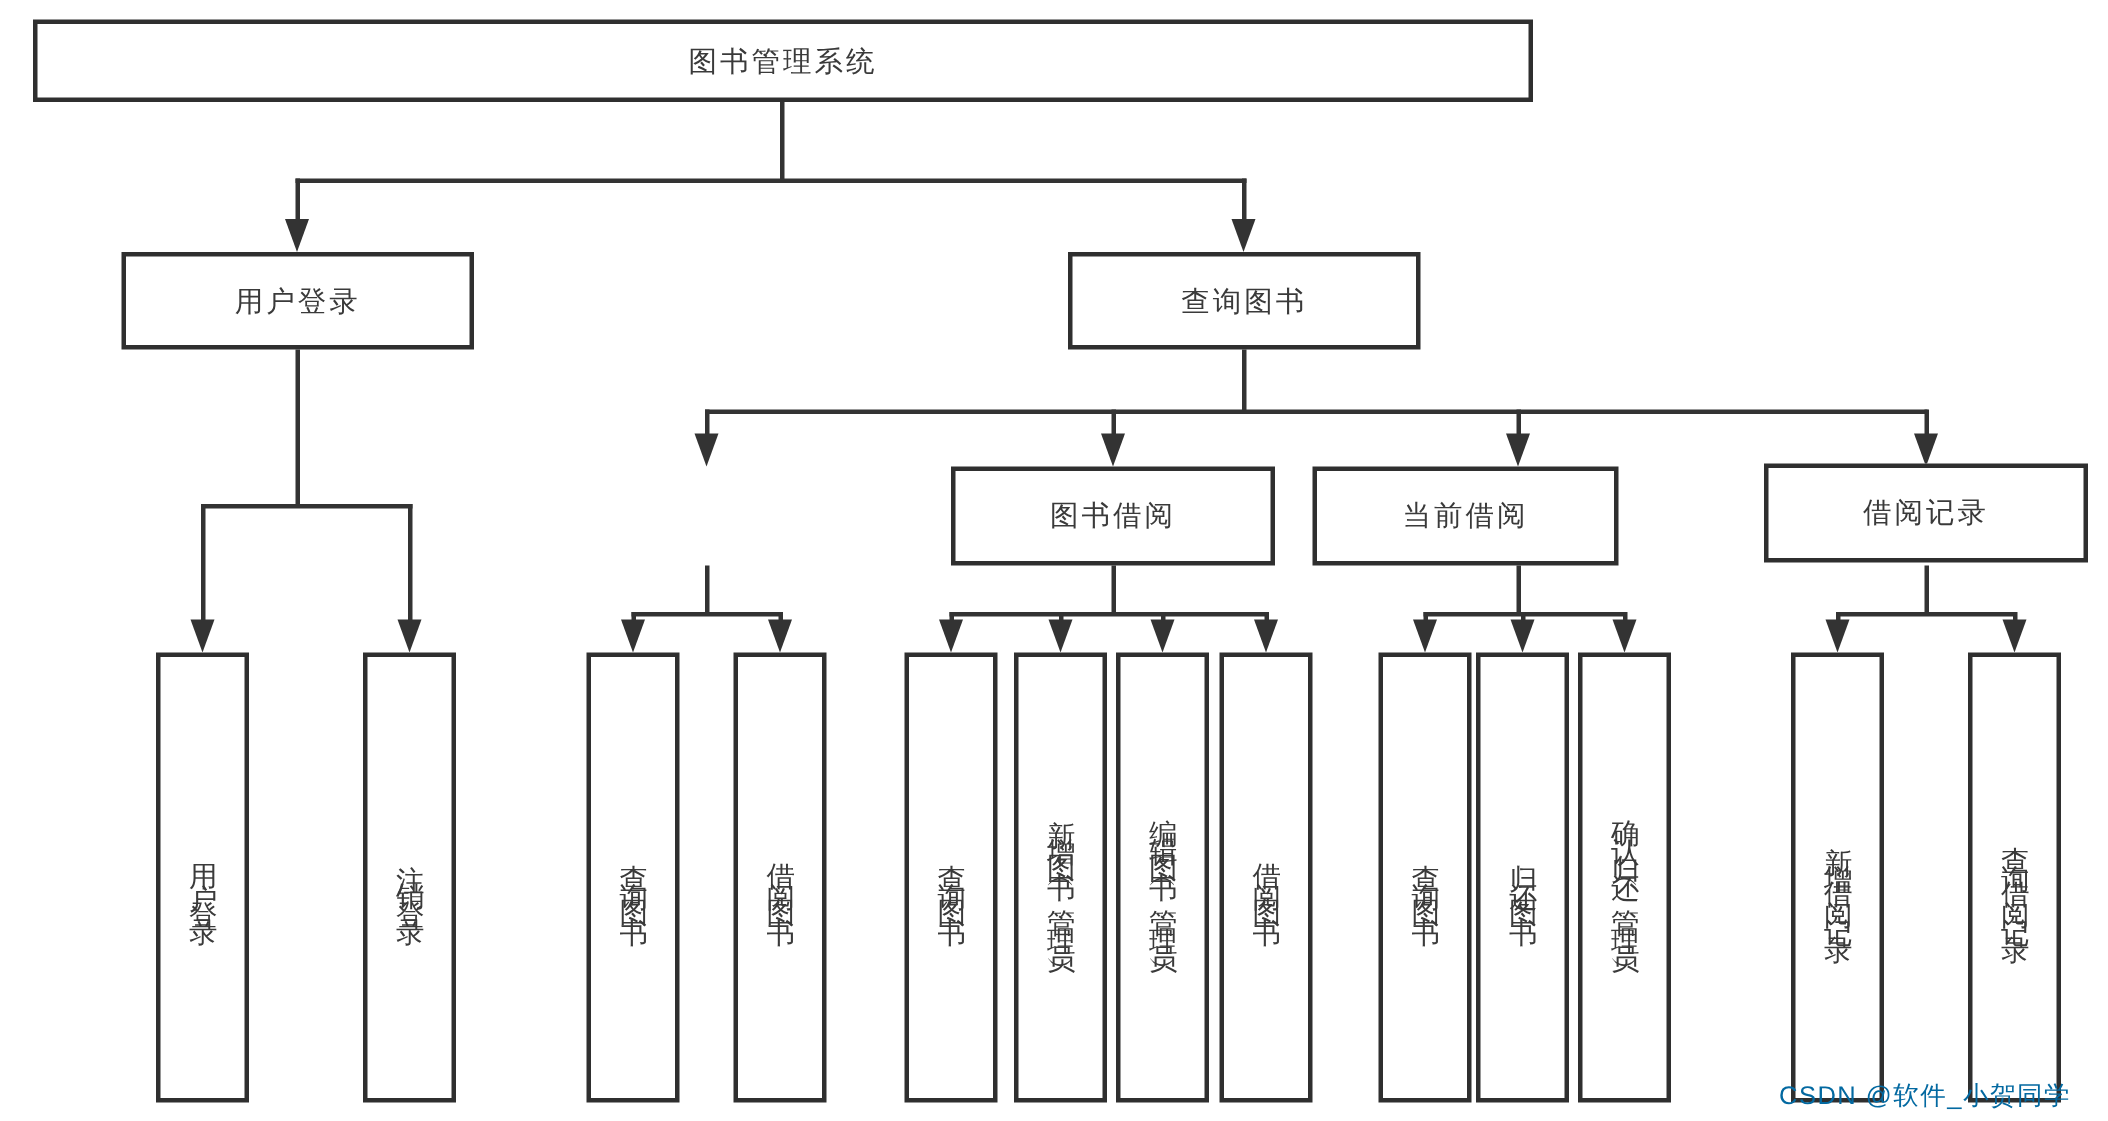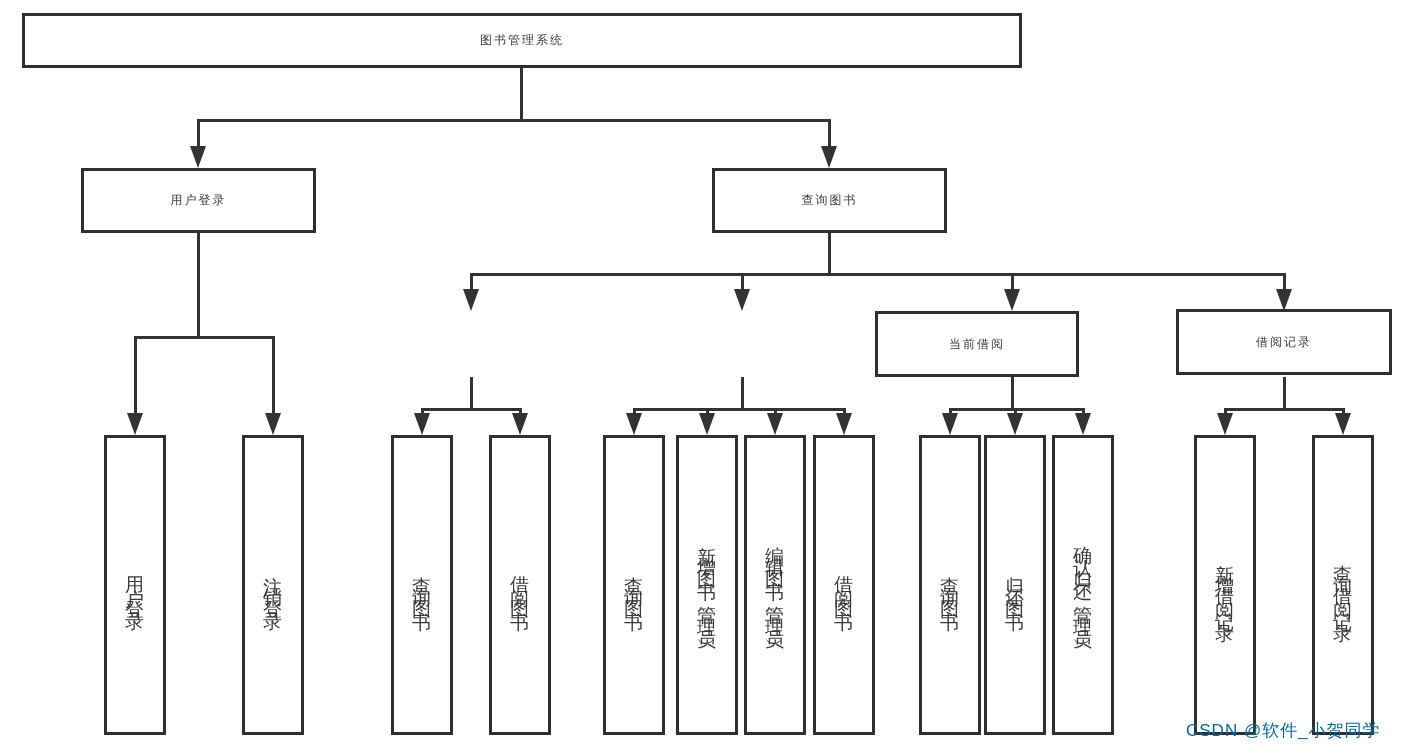--- a/index.html
+++ b/index.html
@@ -14,21 +14,21 @@
   .box {
     position: absolute;
     background: #ffffff;
     border: 3px solid #2f2f2f;
     box-sizing: border-box;
     display: flex;
     align-items: center;
     justify-content: center;
   }
   .box .lbl {
-    font-size: 12px;
+    font-size: 19px;
     color: #3a3a3a;
     letter-spacing: 2px;
     white-space: nowrap;
   }
   .box.v .lbl {
     writing-mode: vertical-rl;
     text-orientation: mixed;
     font-size: 19px;
     letter-spacing: 12px;
     white-space: normal;
@@ -87,20 +87,23 @@
   <div class="hl" style="left:470px;top:273px;width:815px"></div>
   <div class="vl" style="left:470px;top:273px;height:19px"></div>
   <div class="ah" style="left:463px;top:289px"></div>
   <div class="vl" style="left:741px;top:273px;height:19px"></div>
   <div class="ah" style="left:734px;top:289px"></div>
   <div class="vl" style="left:1011px;top:273px;height:19px"></div>
   <div class="ah" style="left:1004px;top:289px"></div>
   <div class="vl" style="left:1283px;top:273px;height:19px"></div>
   <div class="ah" style="left:1276px;top:289px"></div>
 
+  <div class="box" style="left:634px;top:311px;width:216px;height:66px">
+    <span class="lbl">图书借阅</span>
+  </div>
   <div class="box" style="left:875px;top:311px;width:204px;height:66px">
     <span class="lbl">当前借阅</span>
   </div>
   <div class="box" style="left:1176px;top:309px;width:216px;height:66px">
     <span class="lbl">借阅记录</span>
   </div>
 
   <div class="vl" style="left:470px;top:377px;height:33px"></div>
   <div class="hl" style="left:421px;top:408px;width:101px"></div>
   <div class="vl" style="left:421px;top:408px;height:8px"></div>

